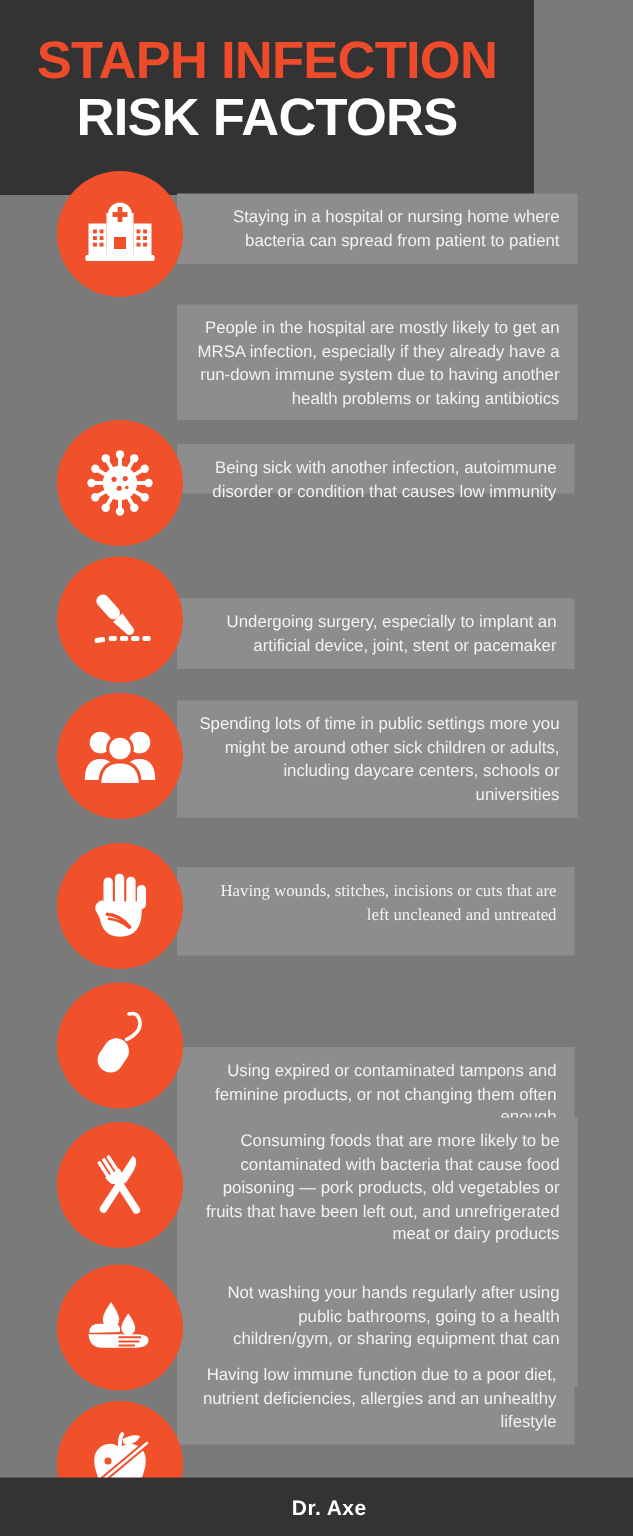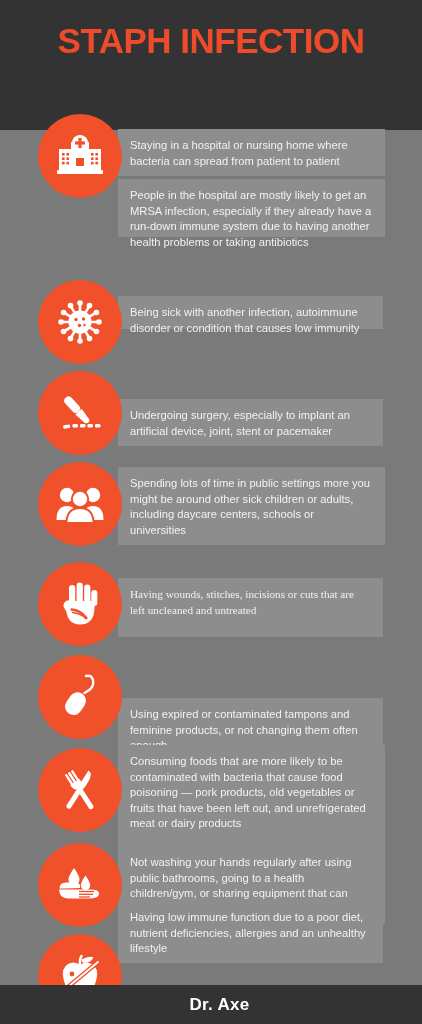--- a/index.html
+++ b/index.html
@@ -12,21 +12,21 @@
     background: #7a7a7a;
     font-family: "Liberation Sans", sans-serif;
     overflow: hidden;
     position: relative;
   }
 
   
   #header {
     position: absolute;
     left: 0; top: 0;
-    width: 422px;
+    width: 356px;
     height: 130px;
     background: #333333;
     box-sizing: border-box;
     padding-top: 22px;
     text-align: center;
     z-index: 1;
   }
   #title-line1 {
     display: block;
     color: #ee4b2b;
@@ -75,49 +75,51 @@
     left: 118px;
     width: 267px;
     background: #8d8d8d;
     box-sizing: border-box;
     padding: 9px 12px 9px 12px;
     z-index: 2;
     color: #f2f2f2;
     font-size: 11.2px;
     line-height: 15.5px;
     font-family: "Liberation Sans", sans-serif;
+    text-align: right;
   }
 
   
   #footer {
     position: absolute;
     left: 0;
     top: 985px;
     width: 422px;
     height: 39px;
     background: #333333;
     z-index: 4;
     display: flex;
     align-items: center;
     justify-content: center;
   }
   #footer-text {
     color: #ffffff;
-    font-size: 17px;
+    font-size: 14px;
     font-weight: bold;
     letter-spacing: 0.3px;
     font-family: "Liberation Sans", sans-serif;
     margin-left: 17px;
   }
 </style>
 </head>
 <body>
 
 <div id="header">
   <span id="title-line1">STAPH INFECTION</span>
+  <span id="title-line2">RISK FACTORS</span>
 </div>
 
 <div id="rows">
     <div class="row">
       <div class="icon-circle" style="top: 114px;">
         <svg width="50" height="50" viewBox="0 0 50 50">
       <rect x="4" y="18" width="12" height="22" fill="#ffffff"></rect>
       <rect x="34" y="18" width="12" height="22" fill="#ffffff"></rect>
       <rect x="16" y="11" width="18" height="29" fill="#ffffff"></rect>
       <rect x="2" y="39" width="46" height="4" rx="1" fill="#ffffff"></rect>
@@ -135,21 +137,21 @@
       <rect x="36" y="26.4" width="2.6" height="2.6" fill="#f0502a"></rect>
       <rect x="40.4" y="26.4" width="2.6" height="2.6" fill="#f0502a"></rect>
       <rect x="36" y="30.8" width="2.6" height="2.6" fill="#f0502a"></rect>
       <rect x="40.4" y="30.8" width="2.6" height="2.6" fill="#f0502a"></rect>
       <rect x="21" y="27" width="8" height="8" fill="#f0502a"></rect>
     </svg>
       </div>
       <div class="panel" style="top: 129px; height: 47px; width: 267px;">Staying in a hospital or nursing home where bacteria can spread from patient to patient</div>
     </div>
     <div class="row">
-      <div class="panel" style="top: 179px; height: 58px; width: 267px;">People in the hospital are mostly likely to get an MRSA infection, especially if they already have a run-down immune system due to having another health problems or taking antibiotics</div>
+      <div class="panel" style="top: 203px; height: 77px; width: 267px;">People in the hospital are mostly likely to get an MRSA infection, especially if they already have a run-down immune system due to having another health problems or taking antibiotics</div>
     </div>
     <div class="row">
       <div class="icon-circle" style="top: 280px;">
         <svg width="50" height="50" viewBox="0 0 50 50">
           <line x1="35.50" y1="25.00" x2="44.00" y2="25.00" stroke="#ffffff" stroke-width="2.6" stroke-linecap="round"></line>
           <circle cx="44.00" cy="25.00" r="2.8" fill="#ffffff"></circle>
           <line x1="34.09" y1="30.25" x2="41.45" y2="34.50" stroke="#ffffff" stroke-width="2.6" stroke-linecap="round"></line>
           <circle cx="41.45" cy="34.50" r="2.8" fill="#ffffff"></circle>
           <line x1="30.25" y1="34.09" x2="34.50" y2="41.45" stroke="#ffffff" stroke-width="2.6" stroke-linecap="round"></line>
           <circle cx="34.50" cy="41.45" r="2.8" fill="#ffffff"></circle>

